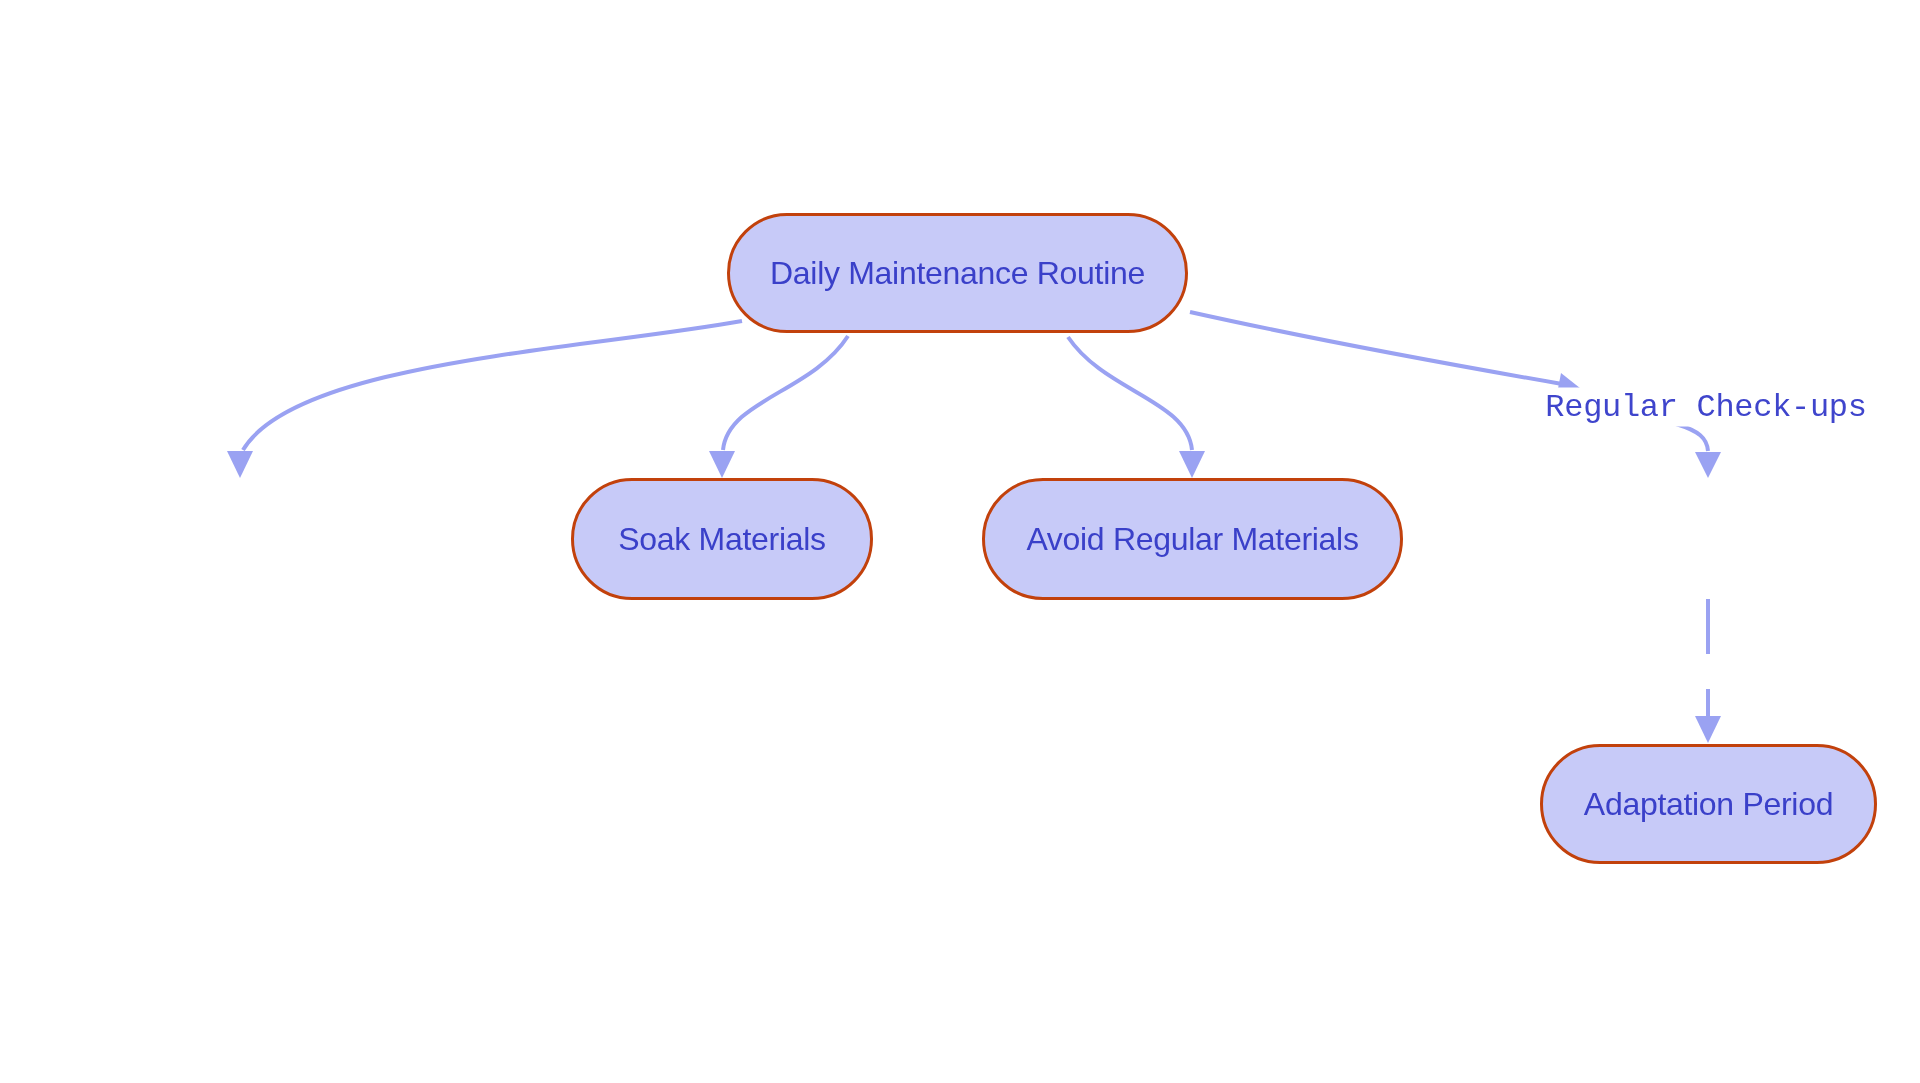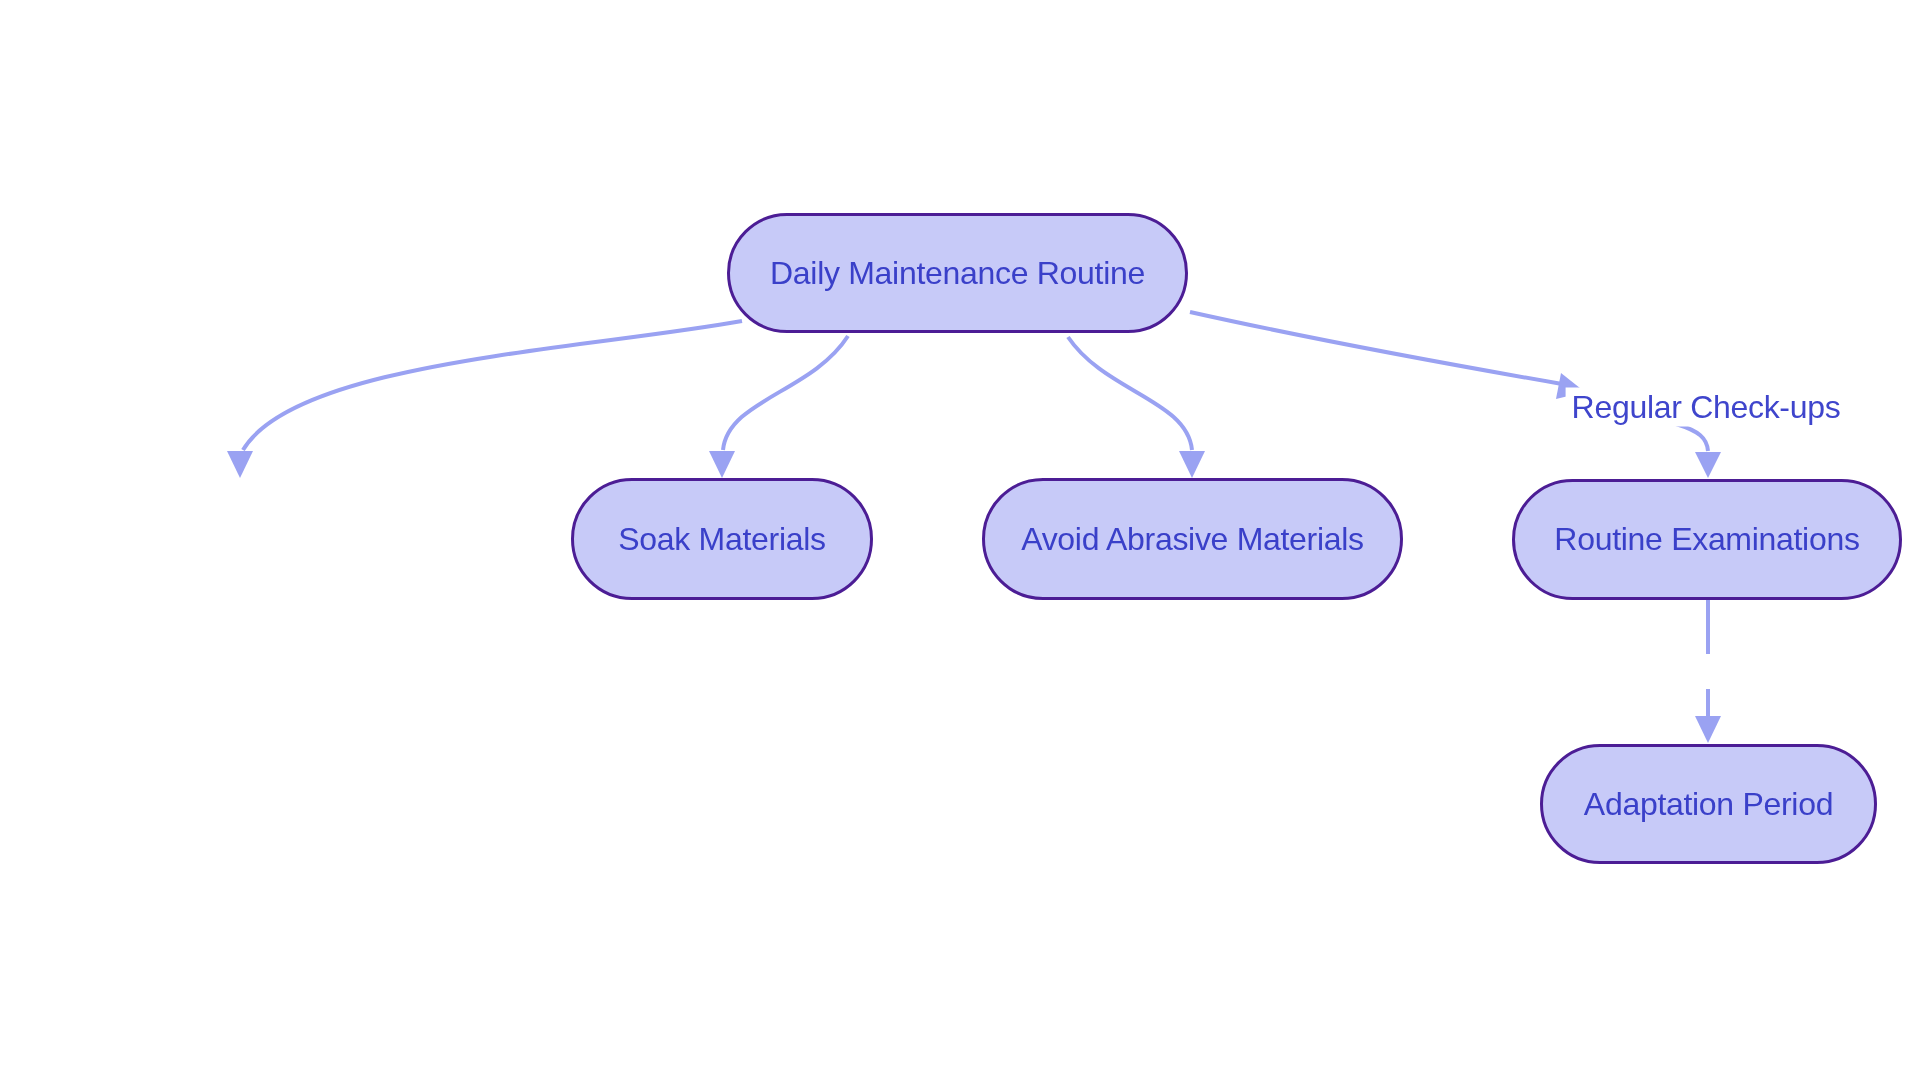--- a/index.html
+++ b/index.html
@@ -19,21 +19,21 @@
     position: absolute;
     left: 0;
     top: 0;
     width: 1920px;
     height: 1083px;
   }
   .node {
     position: absolute;
     box-sizing: border-box;
     background: #c7caf8;
-    border: 3px solid #4c1d95;
+    border: 3px solid #c2410c;
     border-radius: 62px;
     display: flex;
     align-items: center;
     justify-content: center;
     color: #3a40c9;
     font-size: 32px;
     letter-spacing: -0.3px;
     white-space: nowrap;
     z-index: 2;
   }
@@ -60,21 +60,21 @@
 
   
   #node-daily      { left: 727px;  top: 213px; width: 461px; height: 120px; }
   #node-clean      { left: 18px;   top: 478px; width: 445px; height: 122px; }
   #node-soak       { left: 571px;  top: 478px; width: 302px; height: 122px; }
   #node-avoid      { left: 982px;  top: 478px; width: 421px; height: 122px; }
   #node-routine    { left: 1512px; top: 479px; width: 390px; height: 121px; }
   #node-adaptation { left: 1540px; top: 744px; width: 337px; height: 120px; }
 
   
-  #label-regular-checkups { left: 1706px; top: 407px; }
+  #label-regular-checkups { left: 1706px; top: 407px; font-family: Liberation Mono, monospace; }
   #label-adjustment-period { left: 1709px; top: 671px; }
 </style>
 </head>
 <body>
 
 <div id="canvas">
 
   <svg id="edges" viewBox="0 0 1920 1083" xmlns="http://www.w3.org/2000/svg">
 
     <g>
@@ -109,26 +109,23 @@
   <div class="node" id="node-daily">
     <span>Daily Maintenance Routine</span>
   </div>
 
 
   <div class="node" id="node-soak">
     <span>Soak Materials</span>
   </div>
 
   <div class="node" id="node-avoid">
-    <span>Avoid Abrasive Materials</span>
+    <span>Avoid Regular Materials</span>
   </div>
 
-  <div class="node" id="node-routine">
-    <span>Routine Examinations</span>
-  </div>
 
   <div class="node" id="node-adaptation">
     <span>Adaptation Period</span>
   </div>
 
   <div class="edge-label" id="label-regular-checkups">Regular Check-ups</div>
 
 
 </div>
 

